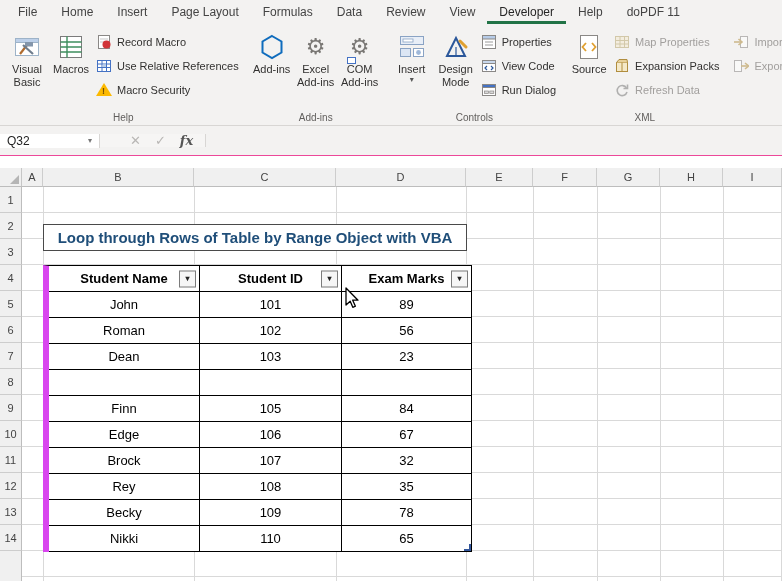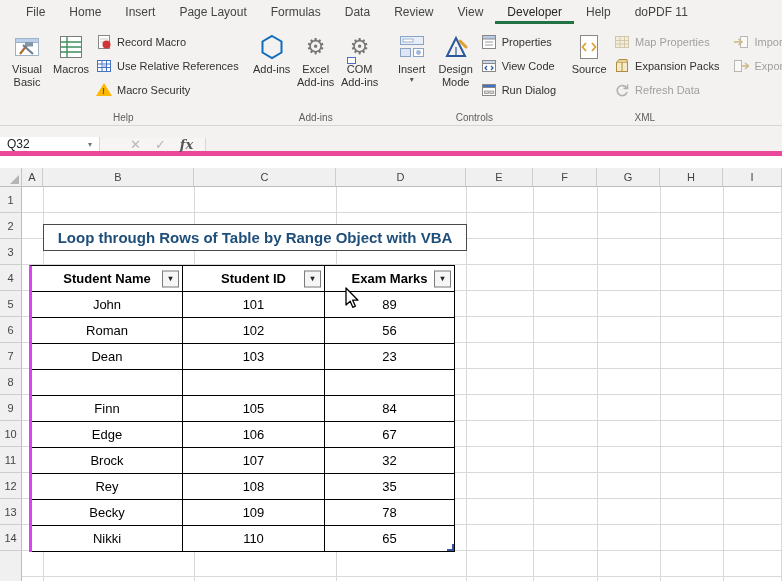--- a/index.html
+++ b/index.html
@@ -1,21 +1,21 @@
 <!DOCTYPE html>
 <html><head>
 <meta charset="utf-8">
 <style>
   *{margin:0;padding:0;box-sizing:border-box;}
   html,body{width:782px;height:581px;overflow:hidden;}
   body{font-family:"Liberation Sans",sans-serif;background:#fff;color:#252423;}
   .app{position:relative;width:782px;height:581px;background:#fff;overflow:hidden;}
 
   
-  .tabbar{display:flex;align-items:stretch;height:24px;background:#f3f2f1;padding-left:14px;}
+  .tabbar{display:flex;align-items:stretch;height:24px;background:#f3f2f1;padding-left:6px;}
   .tab{display:flex;align-items:center;padding:0 12px;font-size:12px;color:#444;white-space:nowrap;cursor:default;}
   .tab.active{font-weight:400;color:#262626;box-shadow:inset 0 -3px 0 #217346;}
 
   
   .ribbon{position:relative;display:flex;height:102px;background:#f3f2f1;border-bottom:1px solid #d8d6d4;overflow:hidden;padding-left:2px;}
   .rgroup{display:flex;flex-direction:column;padding:2px 3px 0;}
   .rgroup-content{flex:1;display:flex;align-items:flex-start;}
   .rgroup-label{height:17px;display:flex;align-items:center;justify-content:center;font-size:10px;color:#605e5c;}
   .vsep{width:1px;background:#d8d6d4;margin:5px 1px;}
   .btn-large{display:flex;flex-direction:column;align-items:center;padding:5px 3px 2px;min-width:44px;height:83px;}
@@ -29,21 +29,21 @@
   .icon16{width:16px;height:16px;display:inline-flex;align-items:center;justify-content:center;flex:0 0 16px;}
   .caret{font-size:8px;color:#555;line-height:1;}
   .gear{font-size:22px;color:#797774;line-height:1;}
   .gear-wrap{position:relative;}
   .gear-wrap .mini-win{position:absolute;left:-3px;bottom:-1px;width:9px;height:7px;background:#fff;border:1px solid #4472c4;}
   .warn-tri{position:relative;width:0;height:0;border-left:8px solid transparent;border-right:8px solid transparent;border-bottom:13px solid #fcb900;display:inline-block;}
   .warn-tri i{position:absolute;left:-2px;top:2.5px;font-style:normal;font-size:9px;font-weight:bold;color:#7a5200;}
   .clipgroup{padding-top:2px;}
 
   
-  .fbar{height:30px;background:#f3f2f1;border-bottom:5px solid #ec4899;display:flex;align-items:flex-end;}
+  .fbar{height:30px;background:#f3f2f1;border-bottom:1px solid #ec4899;display:flex;align-items:center;}
   .namebox{width:100px;background:#fff;border-right:1px solid #d8d6d4;display:flex;align-items:center;justify-content:space-between;padding:0 7px;font-size:12px;color:#222;}
   .nb-caret{font-size:8px;color:#777;}
   .fb-icons{display:flex;align-items:center;gap:14px;padding:0 12px 0 30px;border-right:1px solid #d8d6d4;background:#f6f5f4;}
   .fb-btn{font-size:13px;color:#b8b6b4;line-height:1;}
   .fb-btn.fx{color:#555;font-family:"DejaVu Serif",serif;font-style:italic;font-weight:bold;}
   .formula-field{flex:1;background:#fff;}
 
   
   .sheet{position:absolute;left:0;top:168px;width:782px;height:413px;background:#fff;}
   .corner{position:absolute;left:0;top:0;width:22px;height:19px;background:#f0f0f0;border-right:1px solid #c6c6c6;border-bottom:1px solid #bdbdbd;}
@@ -59,21 +59,21 @@
       repeating-linear-gradient(to bottom,transparent 0 25px,#d9d9d9 25px 26px),
       linear-gradient(#d9d9d9,#d9d9d9),linear-gradient(#d9d9d9,#d9d9d9),linear-gradient(#d9d9d9,#d9d9d9),
       linear-gradient(#d9d9d9,#d9d9d9),linear-gradient(#d9d9d9,#d9d9d9),linear-gradient(#d9d9d9,#d9d9d9),
       linear-gradient(#d9d9d9,#d9d9d9),linear-gradient(#d9d9d9,#d9d9d9),linear-gradient(#d9d9d9,#d9d9d9);
     background-size:100% 100%,1px 100%,1px 100%,1px 100%,1px 100%,1px 100%,1px 100%,1px 100%,1px 100%,1px 100%;
     background-position:0 0,21px 0,172px 0,314px 0,444px 0,511px 0,575px 0,638px 0,701px 0,759px 0;
     background-repeat:no-repeat;}
 
   
   .title-box{position:absolute;left:43px;top:45px;width:424px;height:27px;background:#fff;border:1px solid #4a4a4a;display:flex;align-items:center;justify-content:center;font-size:15px;font-weight:bold;color:#1f4e79;z-index:3;margin-top:11px;}
-  .xl-table{position:absolute;left:29px;top:97px;border-top:1px solid #000;border-left:3px solid #d946ef;background:#fff;z-index:3;}
+  .xl-table{position:absolute;left:43px;top:97px;border-top:1px solid #000;border-left:6px solid #d946ef;background:#fff;z-index:3;}
   .trow{display:flex;height:26px;}
   .tcell{position:relative;display:flex;align-items:center;justify-content:center;font-size:13px;color:#000;background:#fff;border-right:1px solid #000;border-bottom:1px solid #000;}
   .cb{width:151px}.cc{width:142px}.cd{width:130px}
   .thead .tcell{font-weight:700;}
   .filter-btn{position:absolute;right:3px;top:50%;transform:translateY(-50%);width:17px;height:17px;background:#f6f6f6;border:1px solid #7b7b7b;display:flex;align-items:center;justify-content:center;}
   .filter-btn .caret{font-size:8px;color:#222;}
   .tbl-handle{position:absolute;right:1px;bottom:1px;width:7px;height:7px;border-right:2px solid #33569b;border-bottom:2px solid #33569b;}
   .cursor{position:absolute;left:340px;top:286px;width:24px;height:24px;z-index:50;pointer-events:none;}
 </style>
 </head>

